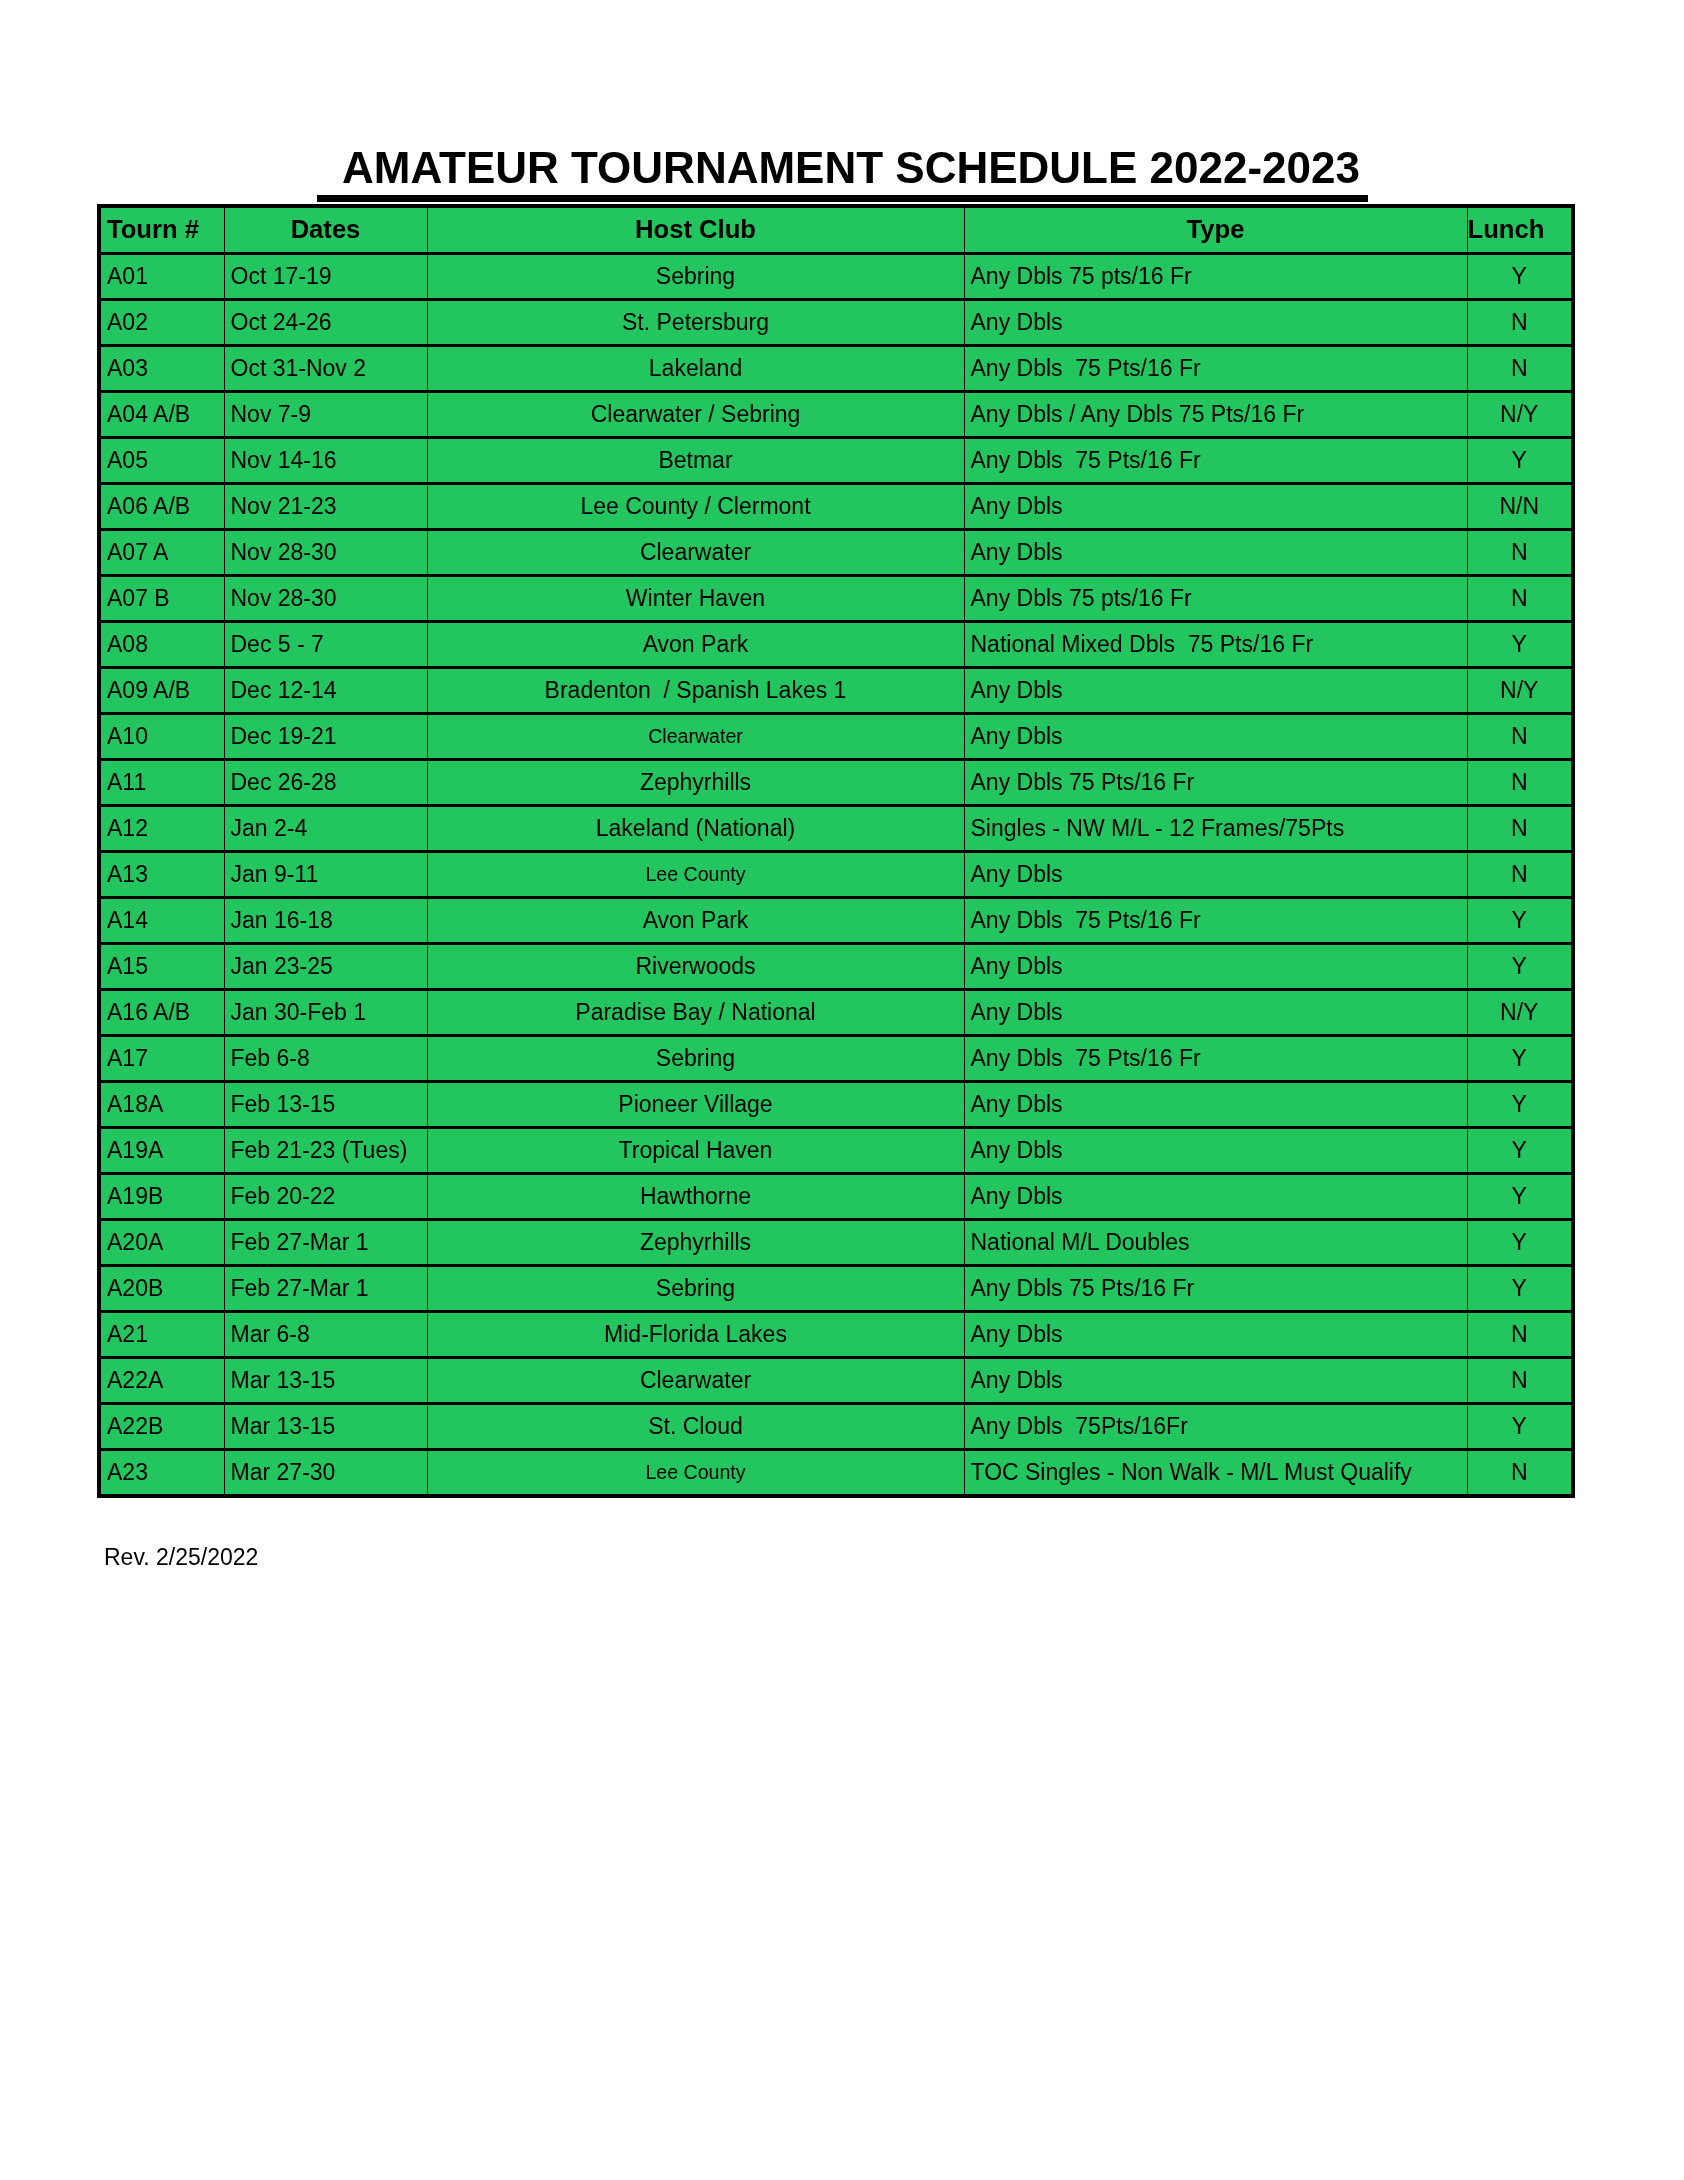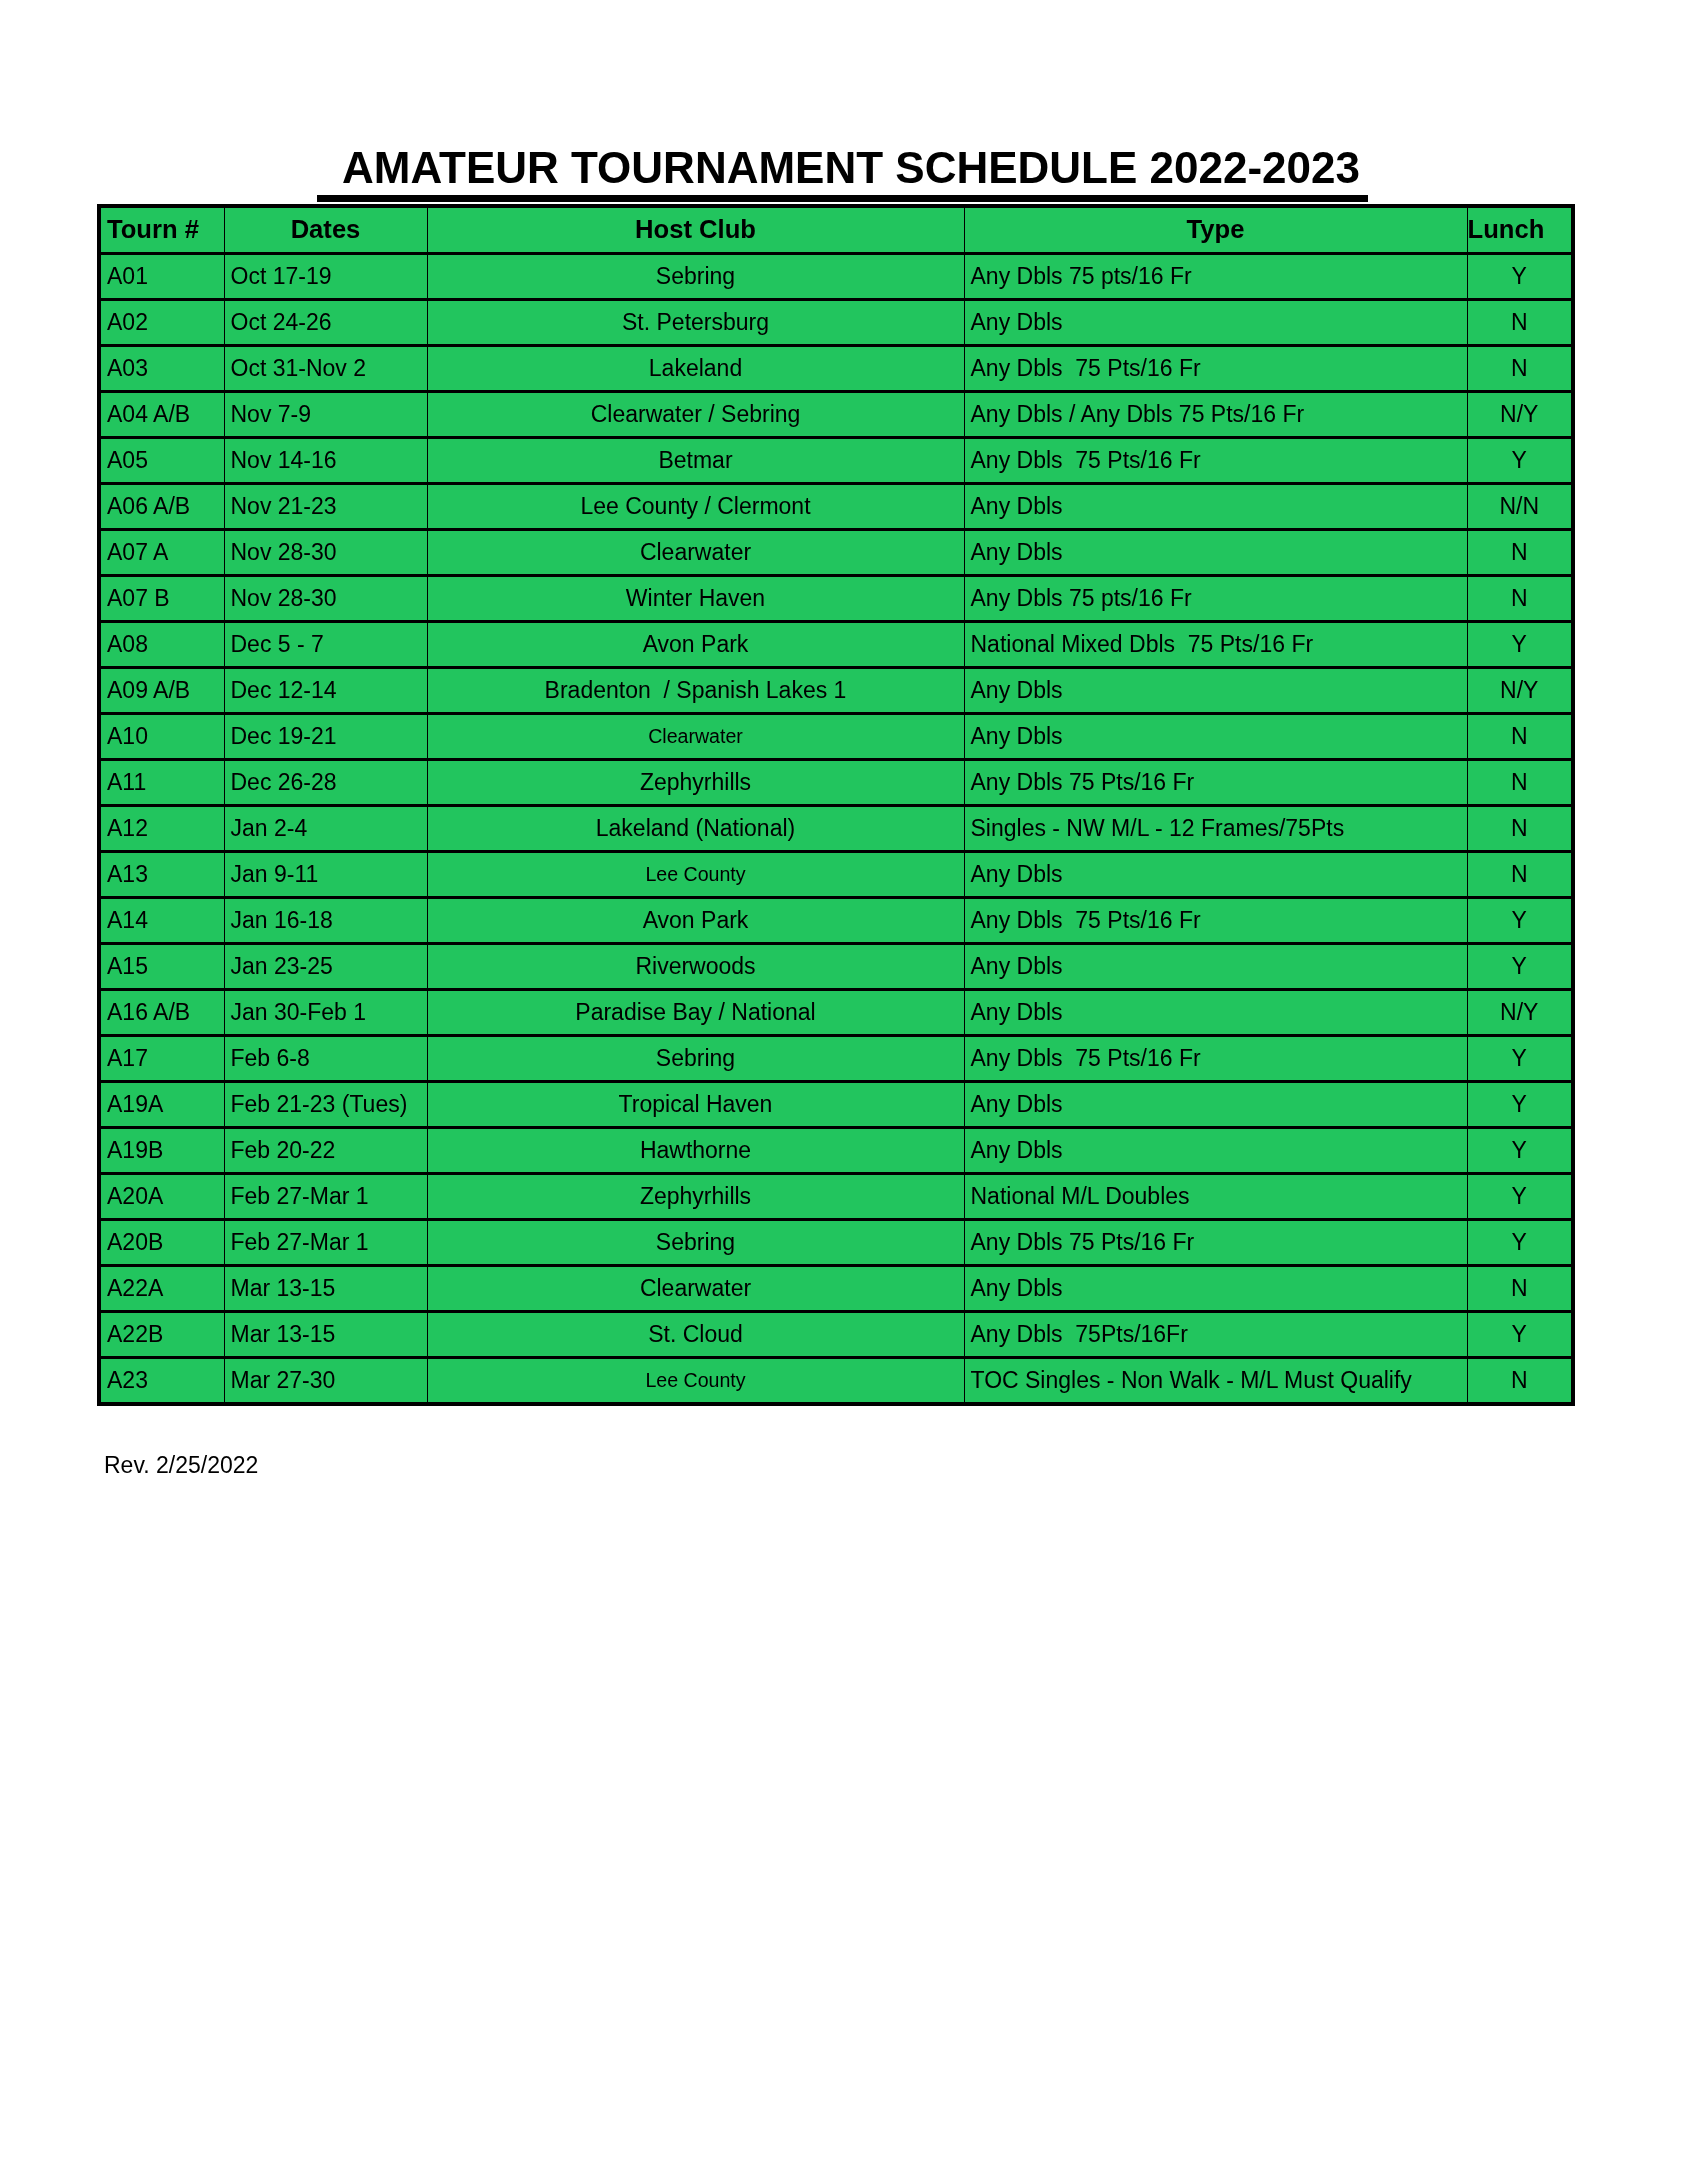--- a/index.html
+++ b/index.html
@@ -229,20 +229,27 @@
           <td>N/Y</td>
         </tr>
         <tr>
           <td>A17</td>
           <td>Feb 6-8</td>
           <td>Sebring</td>
           <td>Any Dbls  75 Pts/16 Fr</td>
           <td>Y</td>
         </tr>
         <tr>
+          <td>A18A</td>
+          <td>Feb 13-15</td>
+          <td>Pioneer Village</td>
+          <td>Any Dbls</td>
+          <td>Y</td>
+        </tr>
+        <tr>
           <td>A19A</td>
           <td>Feb 21-23 (Tues)</td>
           <td>Tropical Haven</td>
           <td>Any Dbls</td>
           <td>Y</td>
         </tr>
         <tr>
           <td>A19B</td>
           <td>Feb 20-22</td>
           <td>Hawthorne</td>
@@ -257,20 +264,27 @@
           <td>Y</td>
         </tr>
         <tr>
           <td>A20B</td>
           <td>Feb 27-Mar 1</td>
           <td>Sebring</td>
           <td>Any Dbls 75 Pts/16 Fr</td>
           <td>Y</td>
         </tr>
         <tr>
+          <td>A21</td>
+          <td>Mar 6-8</td>
+          <td>Mid-Florida Lakes</td>
+          <td>Any Dbls</td>
+          <td>N</td>
+        </tr>
+        <tr>
           <td>A22A</td>
           <td>Mar 13-15</td>
           <td>Clearwater</td>
           <td>Any Dbls</td>
           <td>N</td>
         </tr>
         <tr>
           <td>A22B</td>
           <td>Mar 13-15</td>
           <td>St. Cloud</td>

